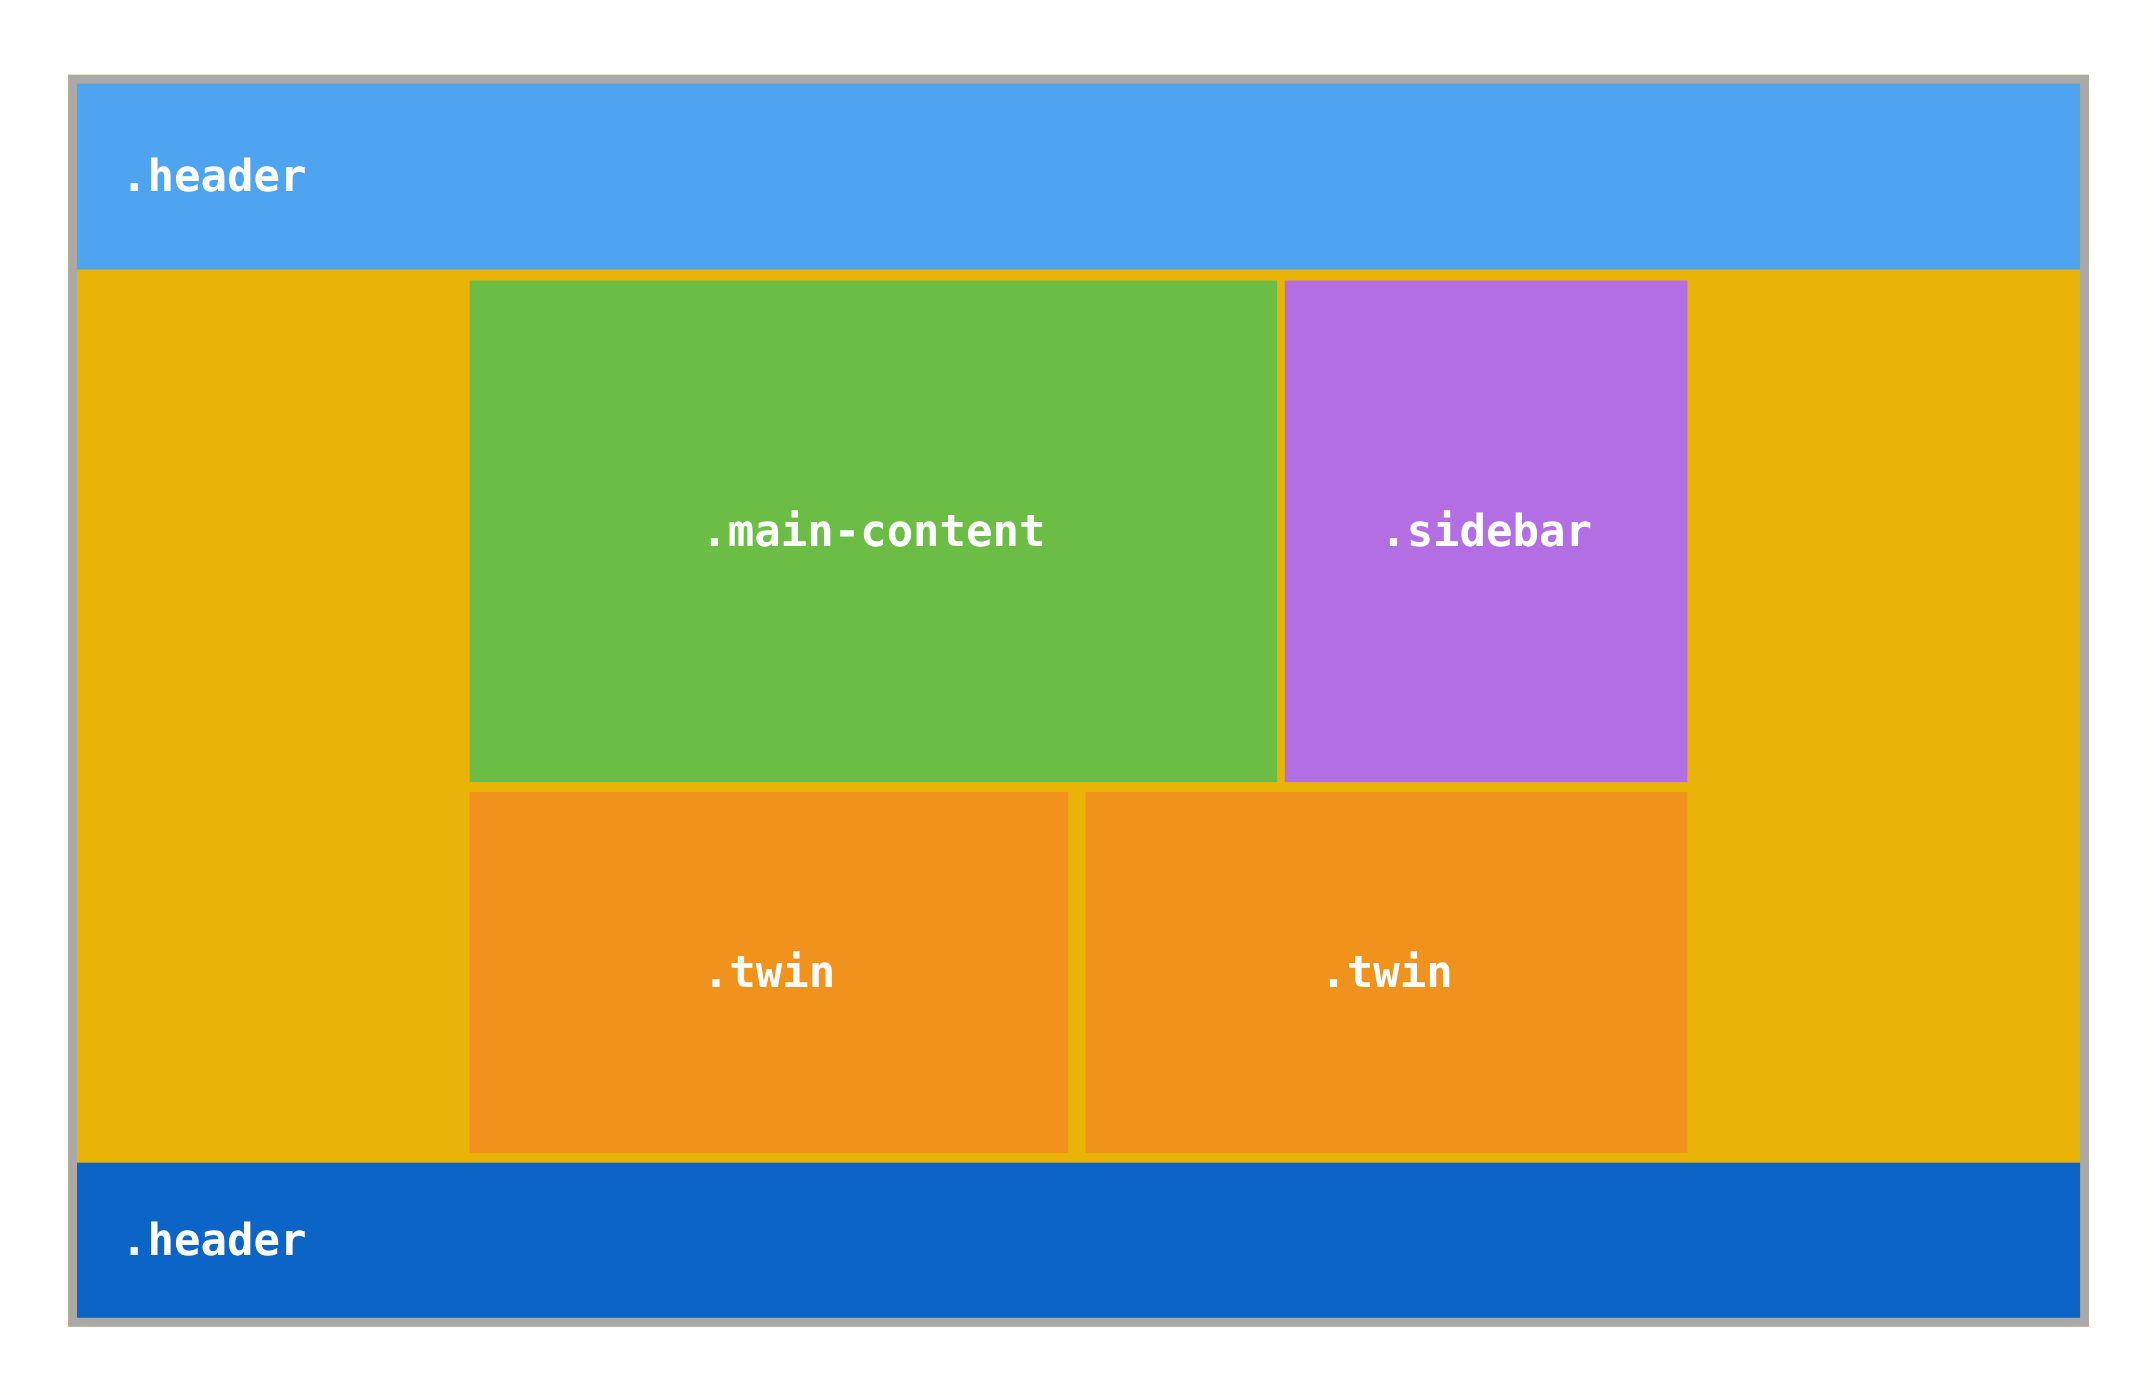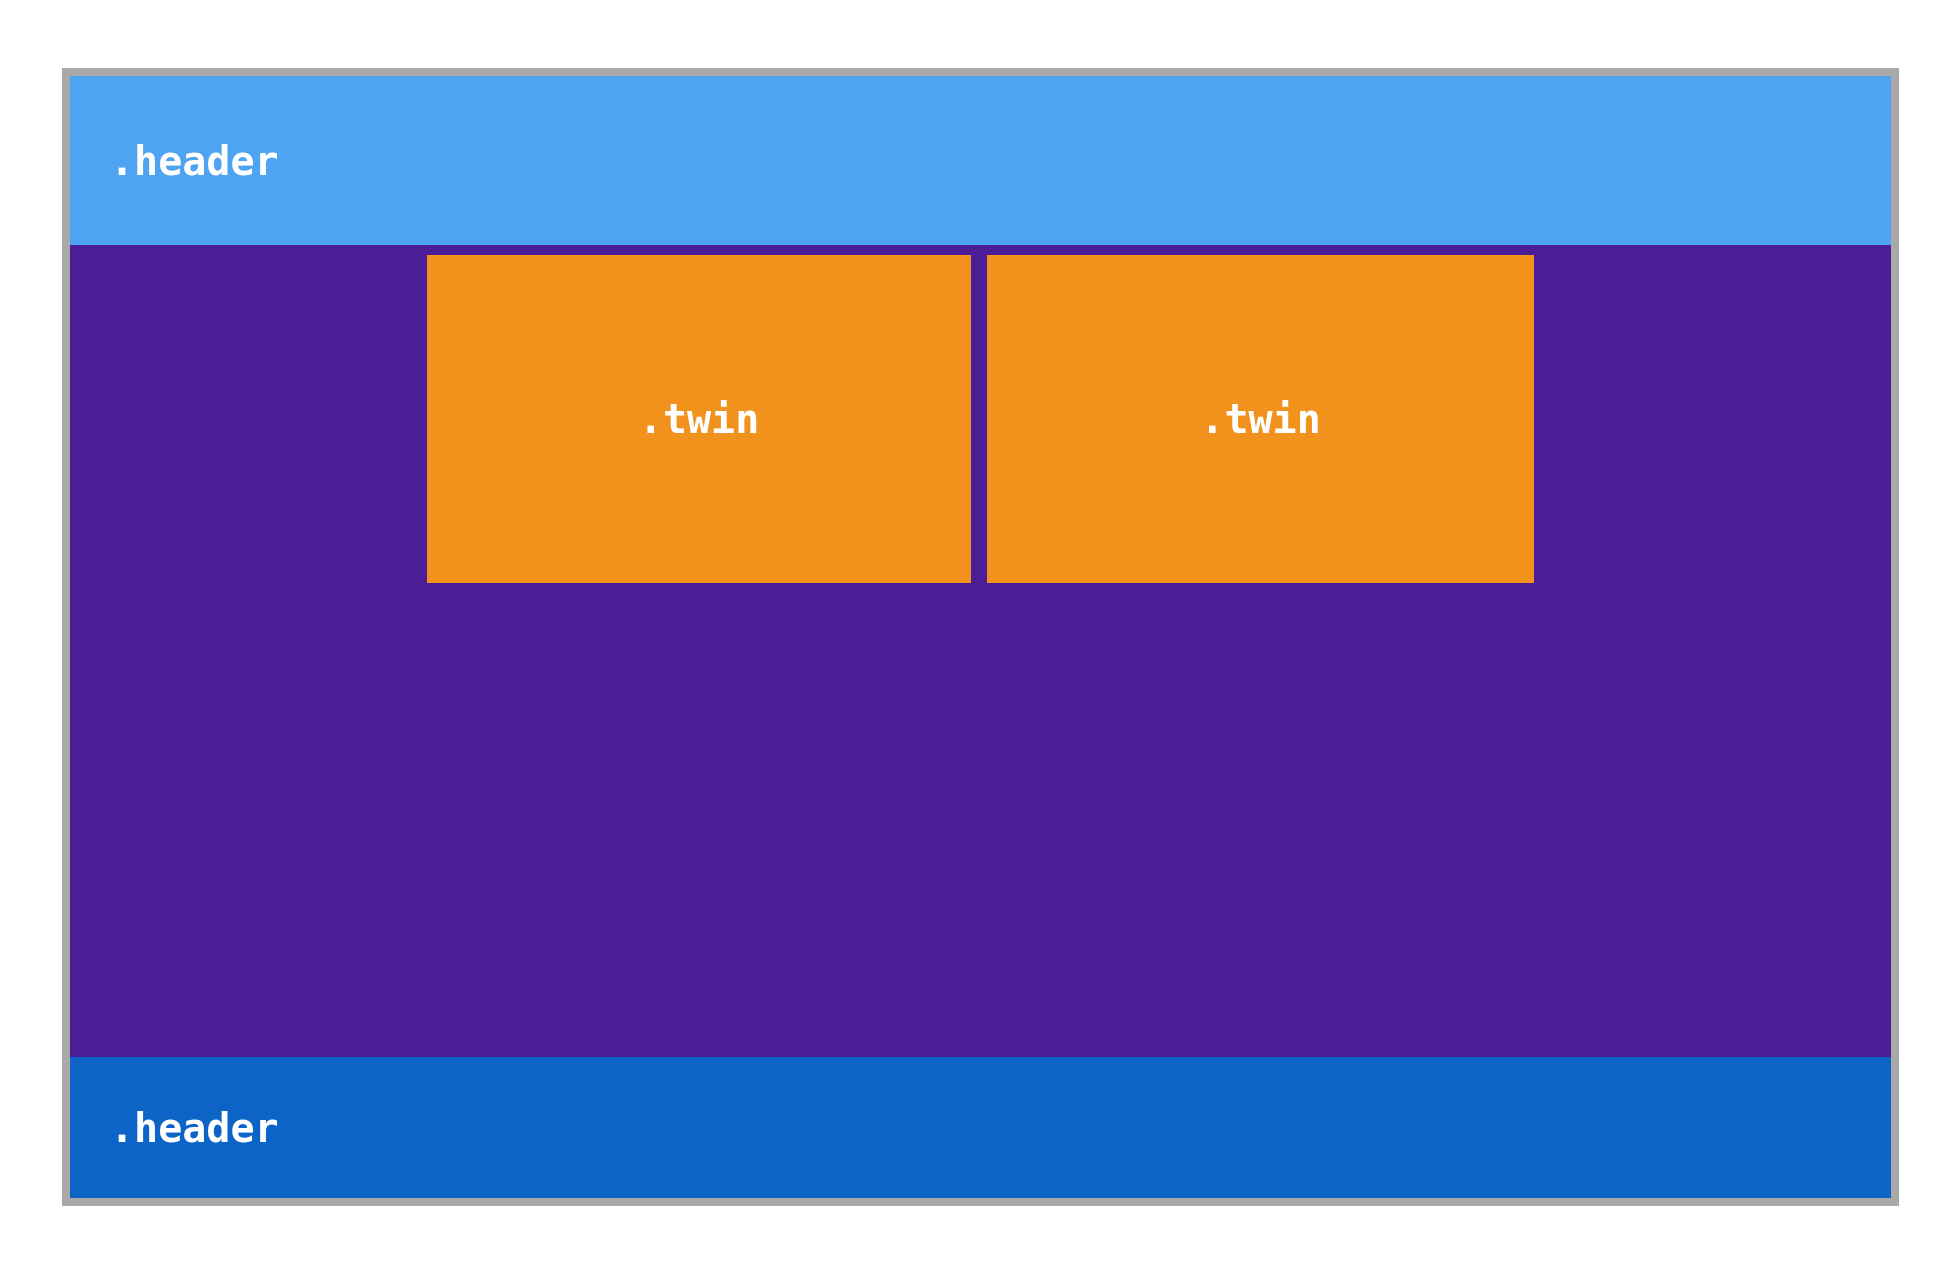--- a/index.html
+++ b/index.html
@@ -16,21 +16,21 @@
   .frame {
     position: absolute;
     left: 62px;
     top: 68px;
     width: 1837px;
     height: 1138px;
     box-sizing: border-box;
     border: 8px solid #a9a9a9;
     display: flex;
     flex-direction: column;
-    background: #4c1d95;
+    background: #eab308;
   }
   .band {
     width: 100%;
     display: flex;
     align-items: center;
     box-sizing: border-box;
     padding-left: 40px;
   }
   .band.header { height: 169px; margin-bottom: 10px; }
   .band.footer { height: 141px; margin-top: 9px; }
@@ -72,20 +72,28 @@
 
 <div class="frame">
 
   <div class="band header" style="background-color: rgb(79, 164, 242);">
     <span class="label">.header</span>
   </div>
 
   <div class="middle">
     <div class="content">
 
+      <div class="row row1">
+        <div class="box main-content" style="background-color: rgb(108, 189, 69);">
+          <span class="label">.main-content</span>
+        </div>
+        <div class="box sidebar" style="background-color: rgb(178, 110, 226);">
+          <span class="label">.sidebar</span>
+        </div>
+      </div>
 
       <div class="row row2">
         <div class="box twin-a" style="background-color: rgb(241, 146, 29);">
           <span class="label">.twin</span>
         </div>
         <div class="box twin-b" style="background-color: rgb(241, 146, 29);">
           <span class="label">.twin</span>
         </div>
       </div>
 

